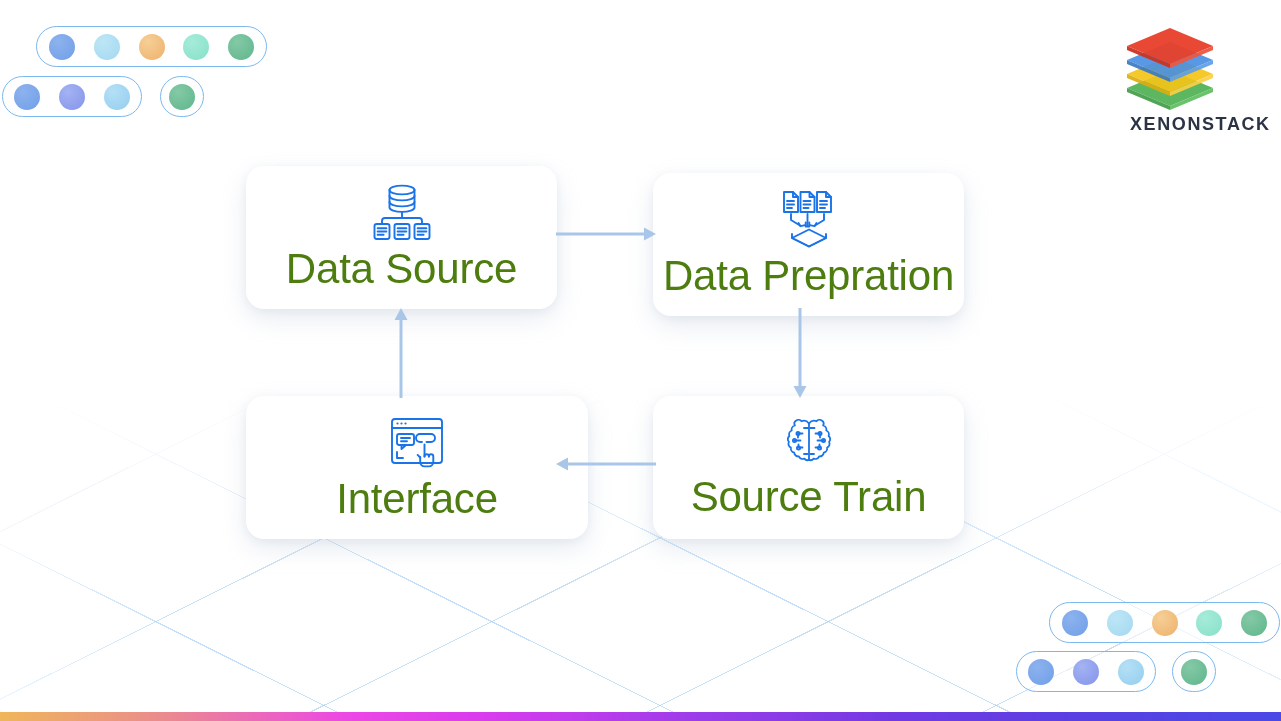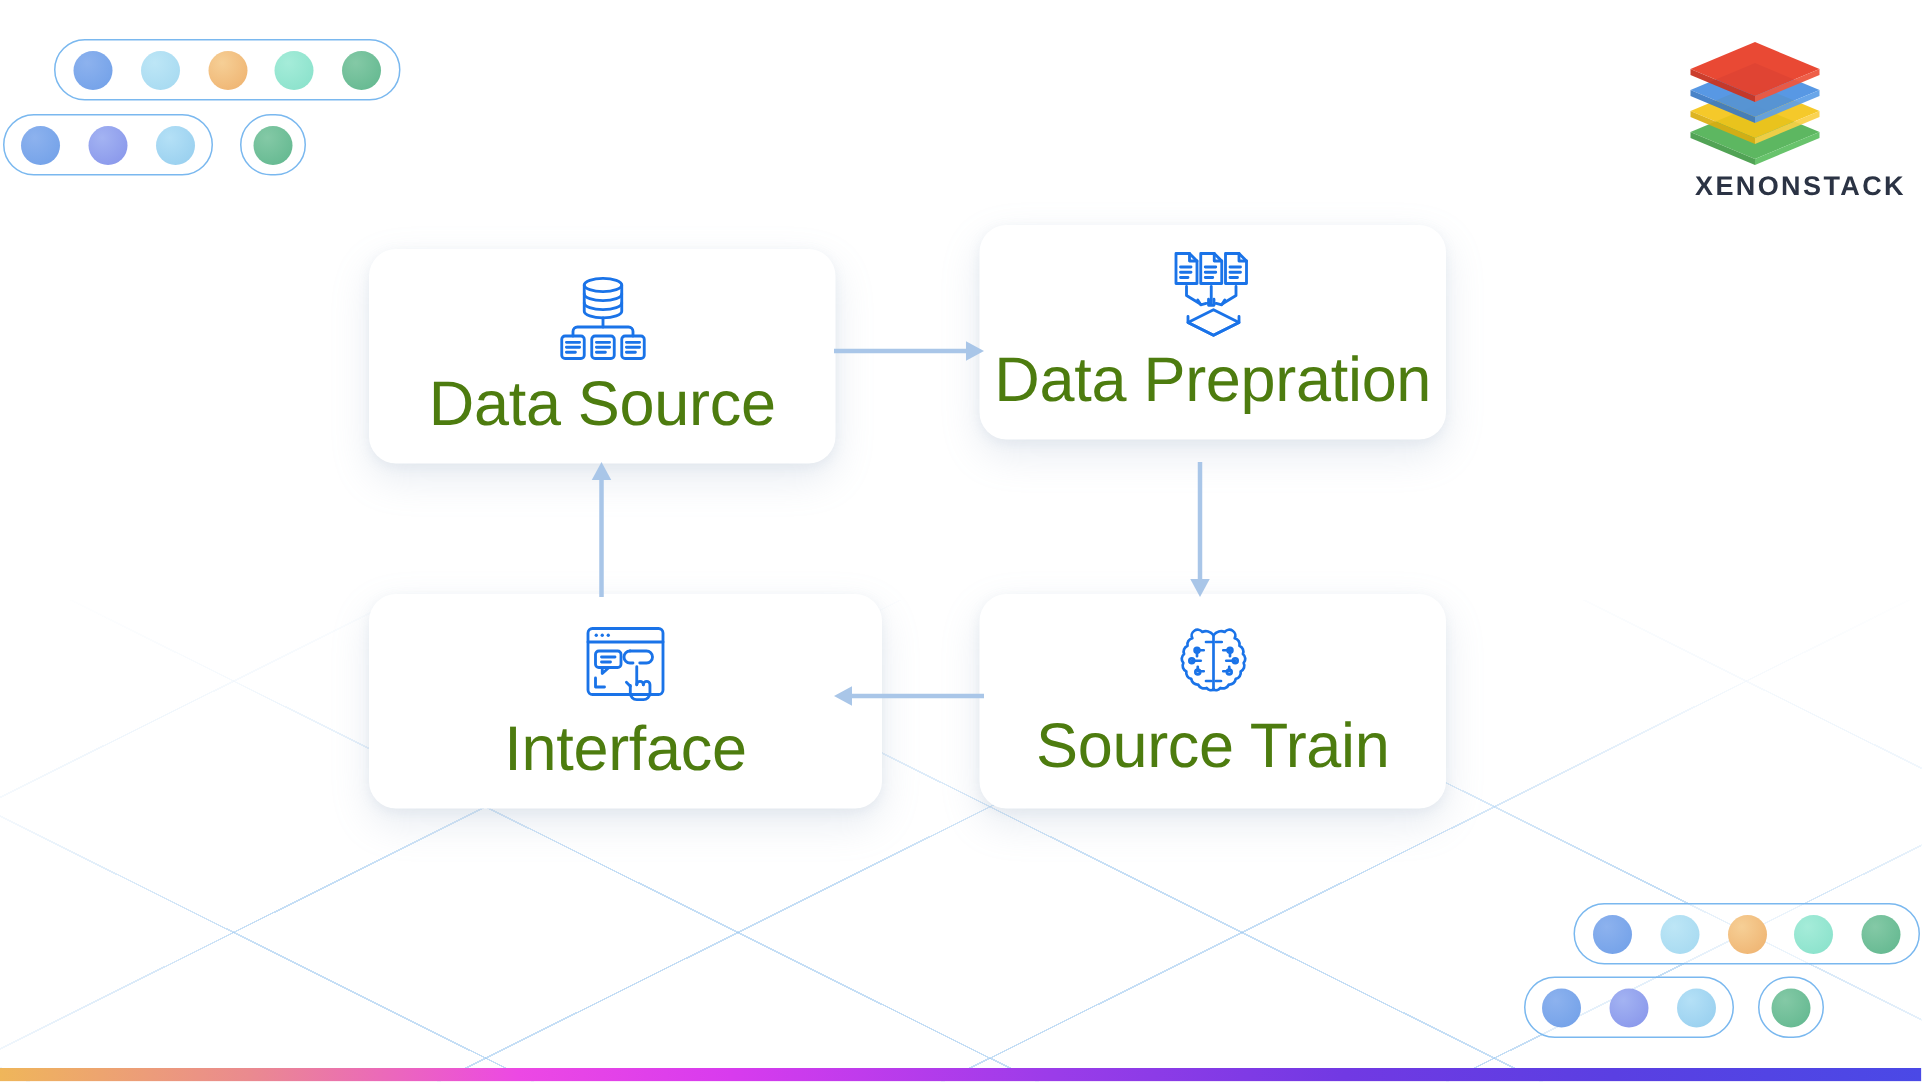--- a/index.html
+++ b/index.html
@@ -101,21 +101,21 @@
     font-family: "Liberation Sans", sans-serif;
     font-size: 42px;
     font-weight: 400;
     color: #4d7c0f;
     line-height: 1.05;
     white-space: nowrap;
     letter-spacing: -0.2px;
   }
 
   #card-data-source   { left: 246px; top: 166px; width: 311px; height: 143px; }
-  #card-data-prep     { left: 653px; top: 150px; width: 311px; height: 143px; }
+  #card-data-prep     { left: 653px; top: 173px; width: 311px; height: 143px; }
   #card-interface     { left: 246px; top: 396px; width: 342px; height: 143px; }
   #card-model-train   { left: 653px; top: 396px; width: 311px; height: 143px; }
 
   
   .arrow { position: absolute; pointer-events: none; }
   #arrow-source-to-prep { left: 556px; top: 222px; width: 100px; height: 24px; }
   #arrow-prep-to-model  { left: 788px; top: 308px; width: 24px; height: 90px; }
   #arrow-model-to-iface { left: 556px; top: 452px; width: 100px; height: 24px; }
   #arrow-iface-to-source{ left: 389px; top: 308px; width: 24px; height: 90px; }
 

